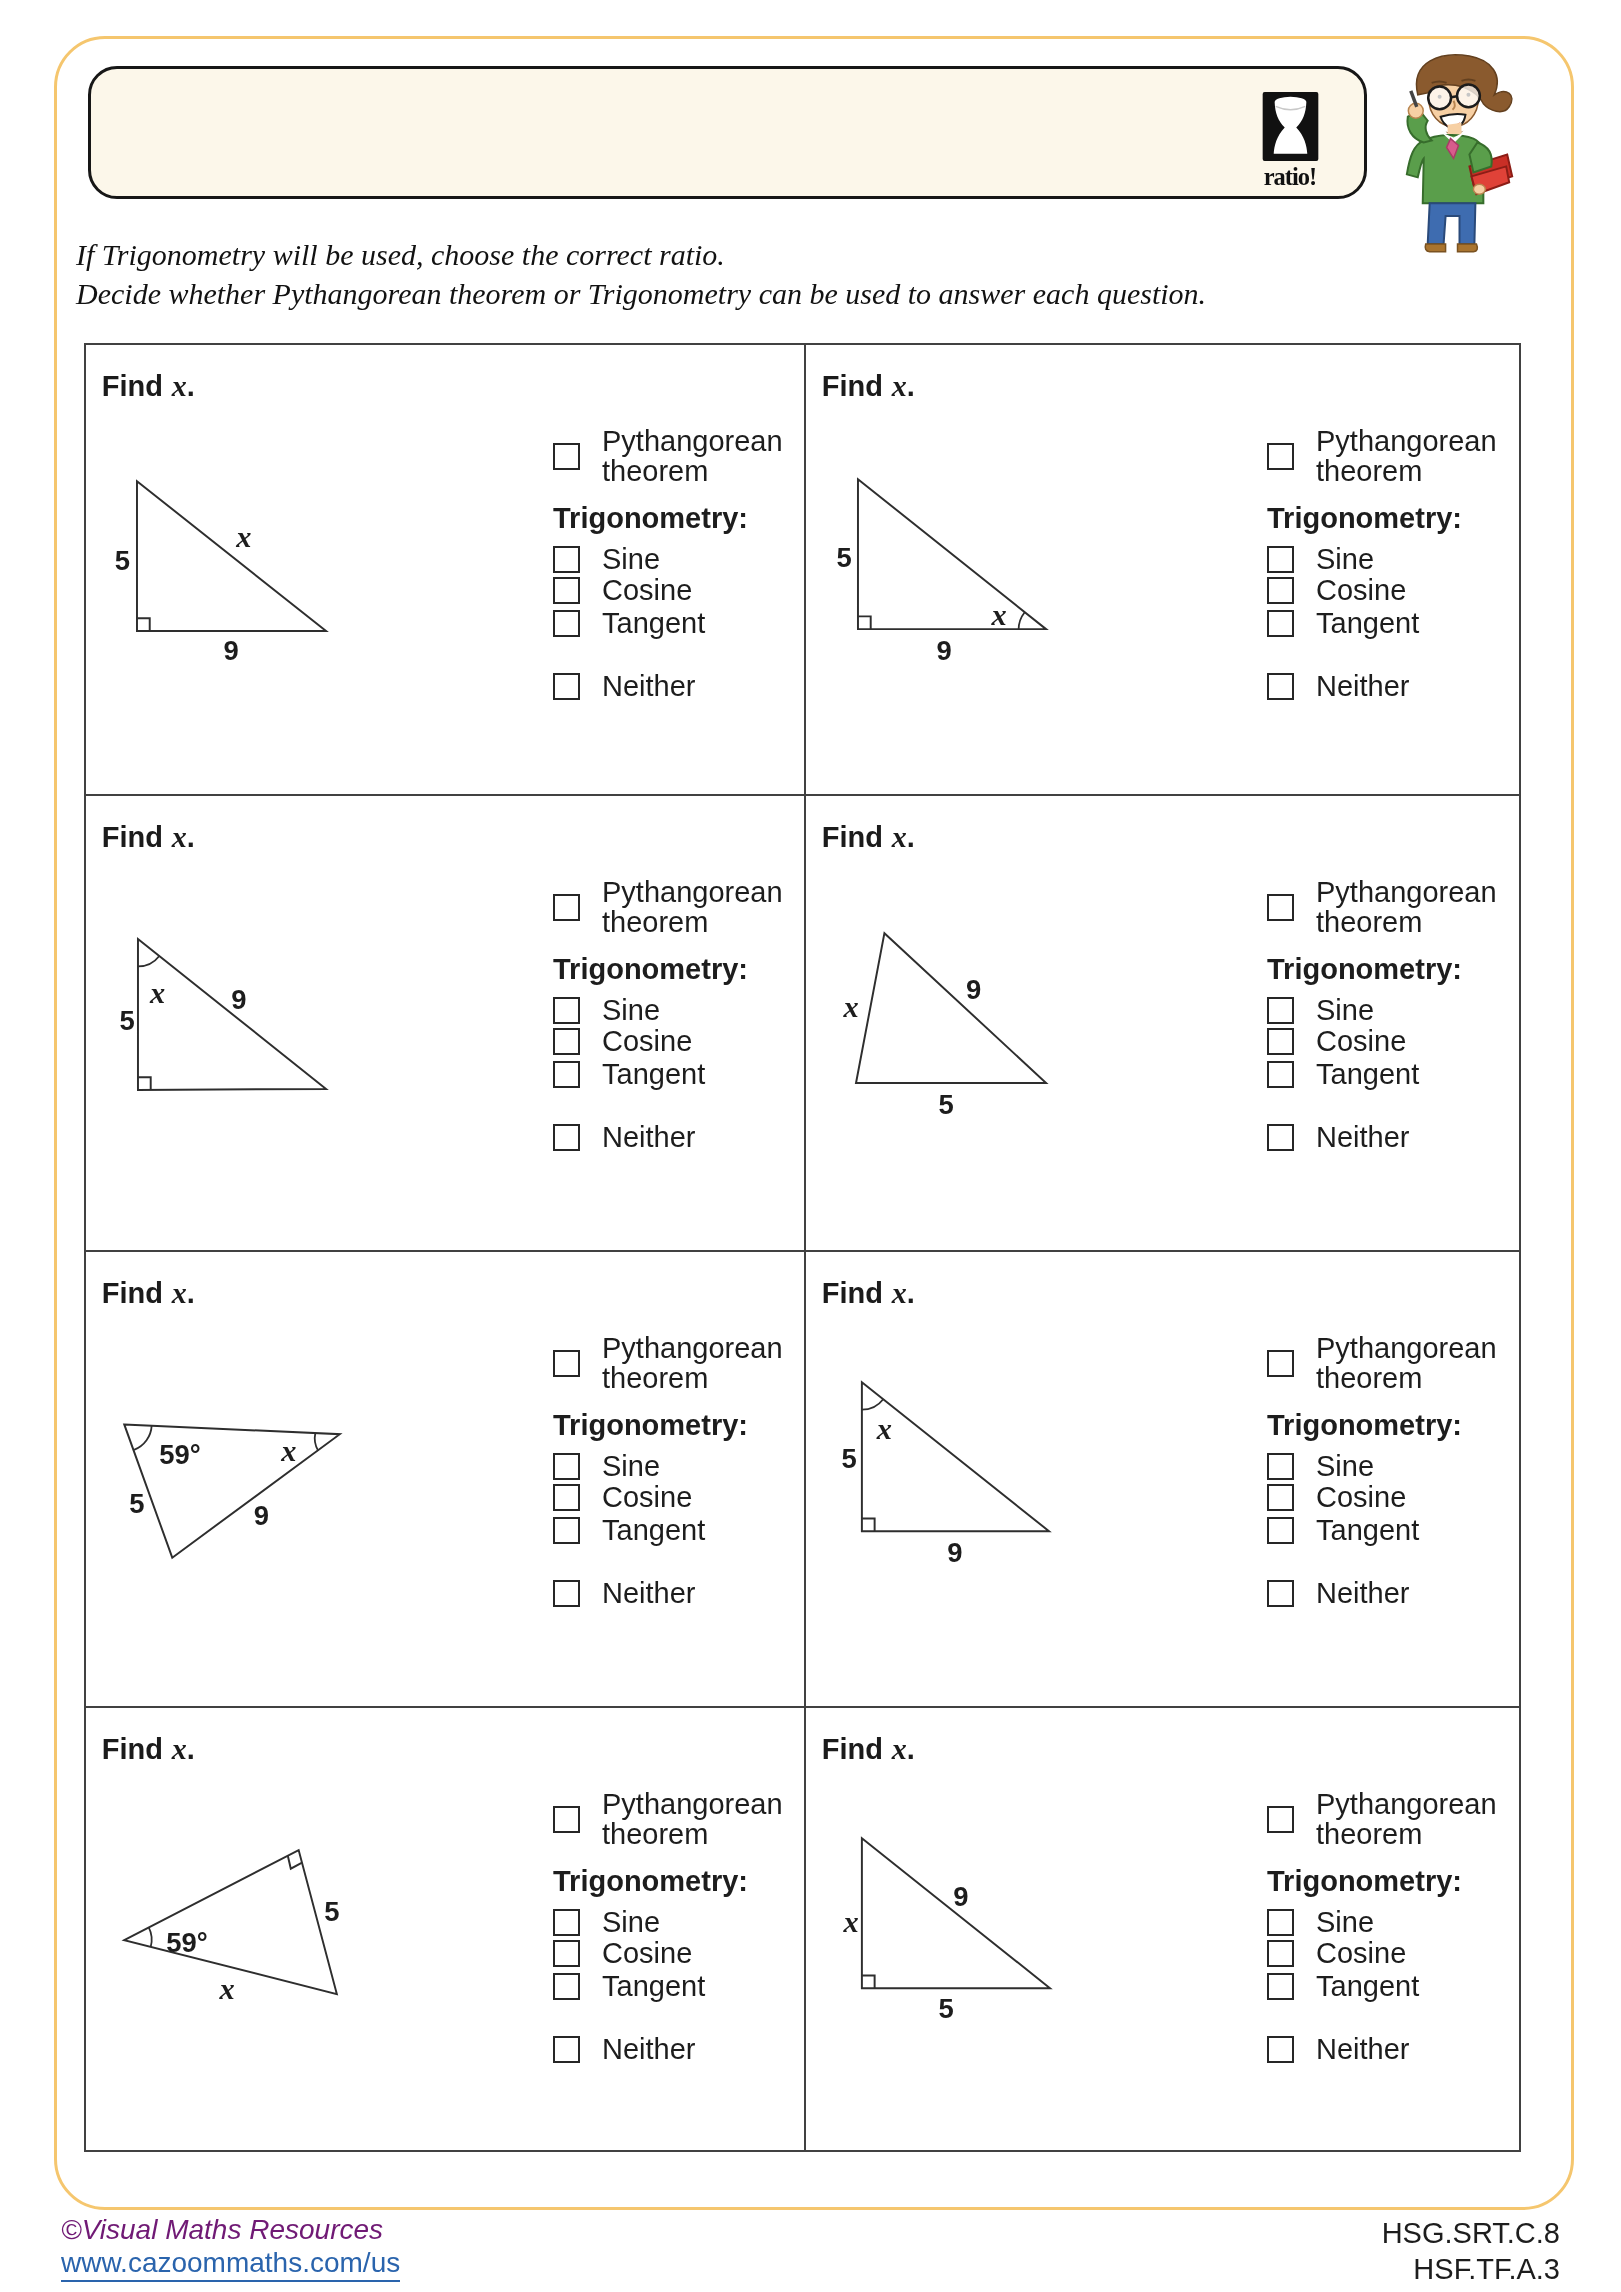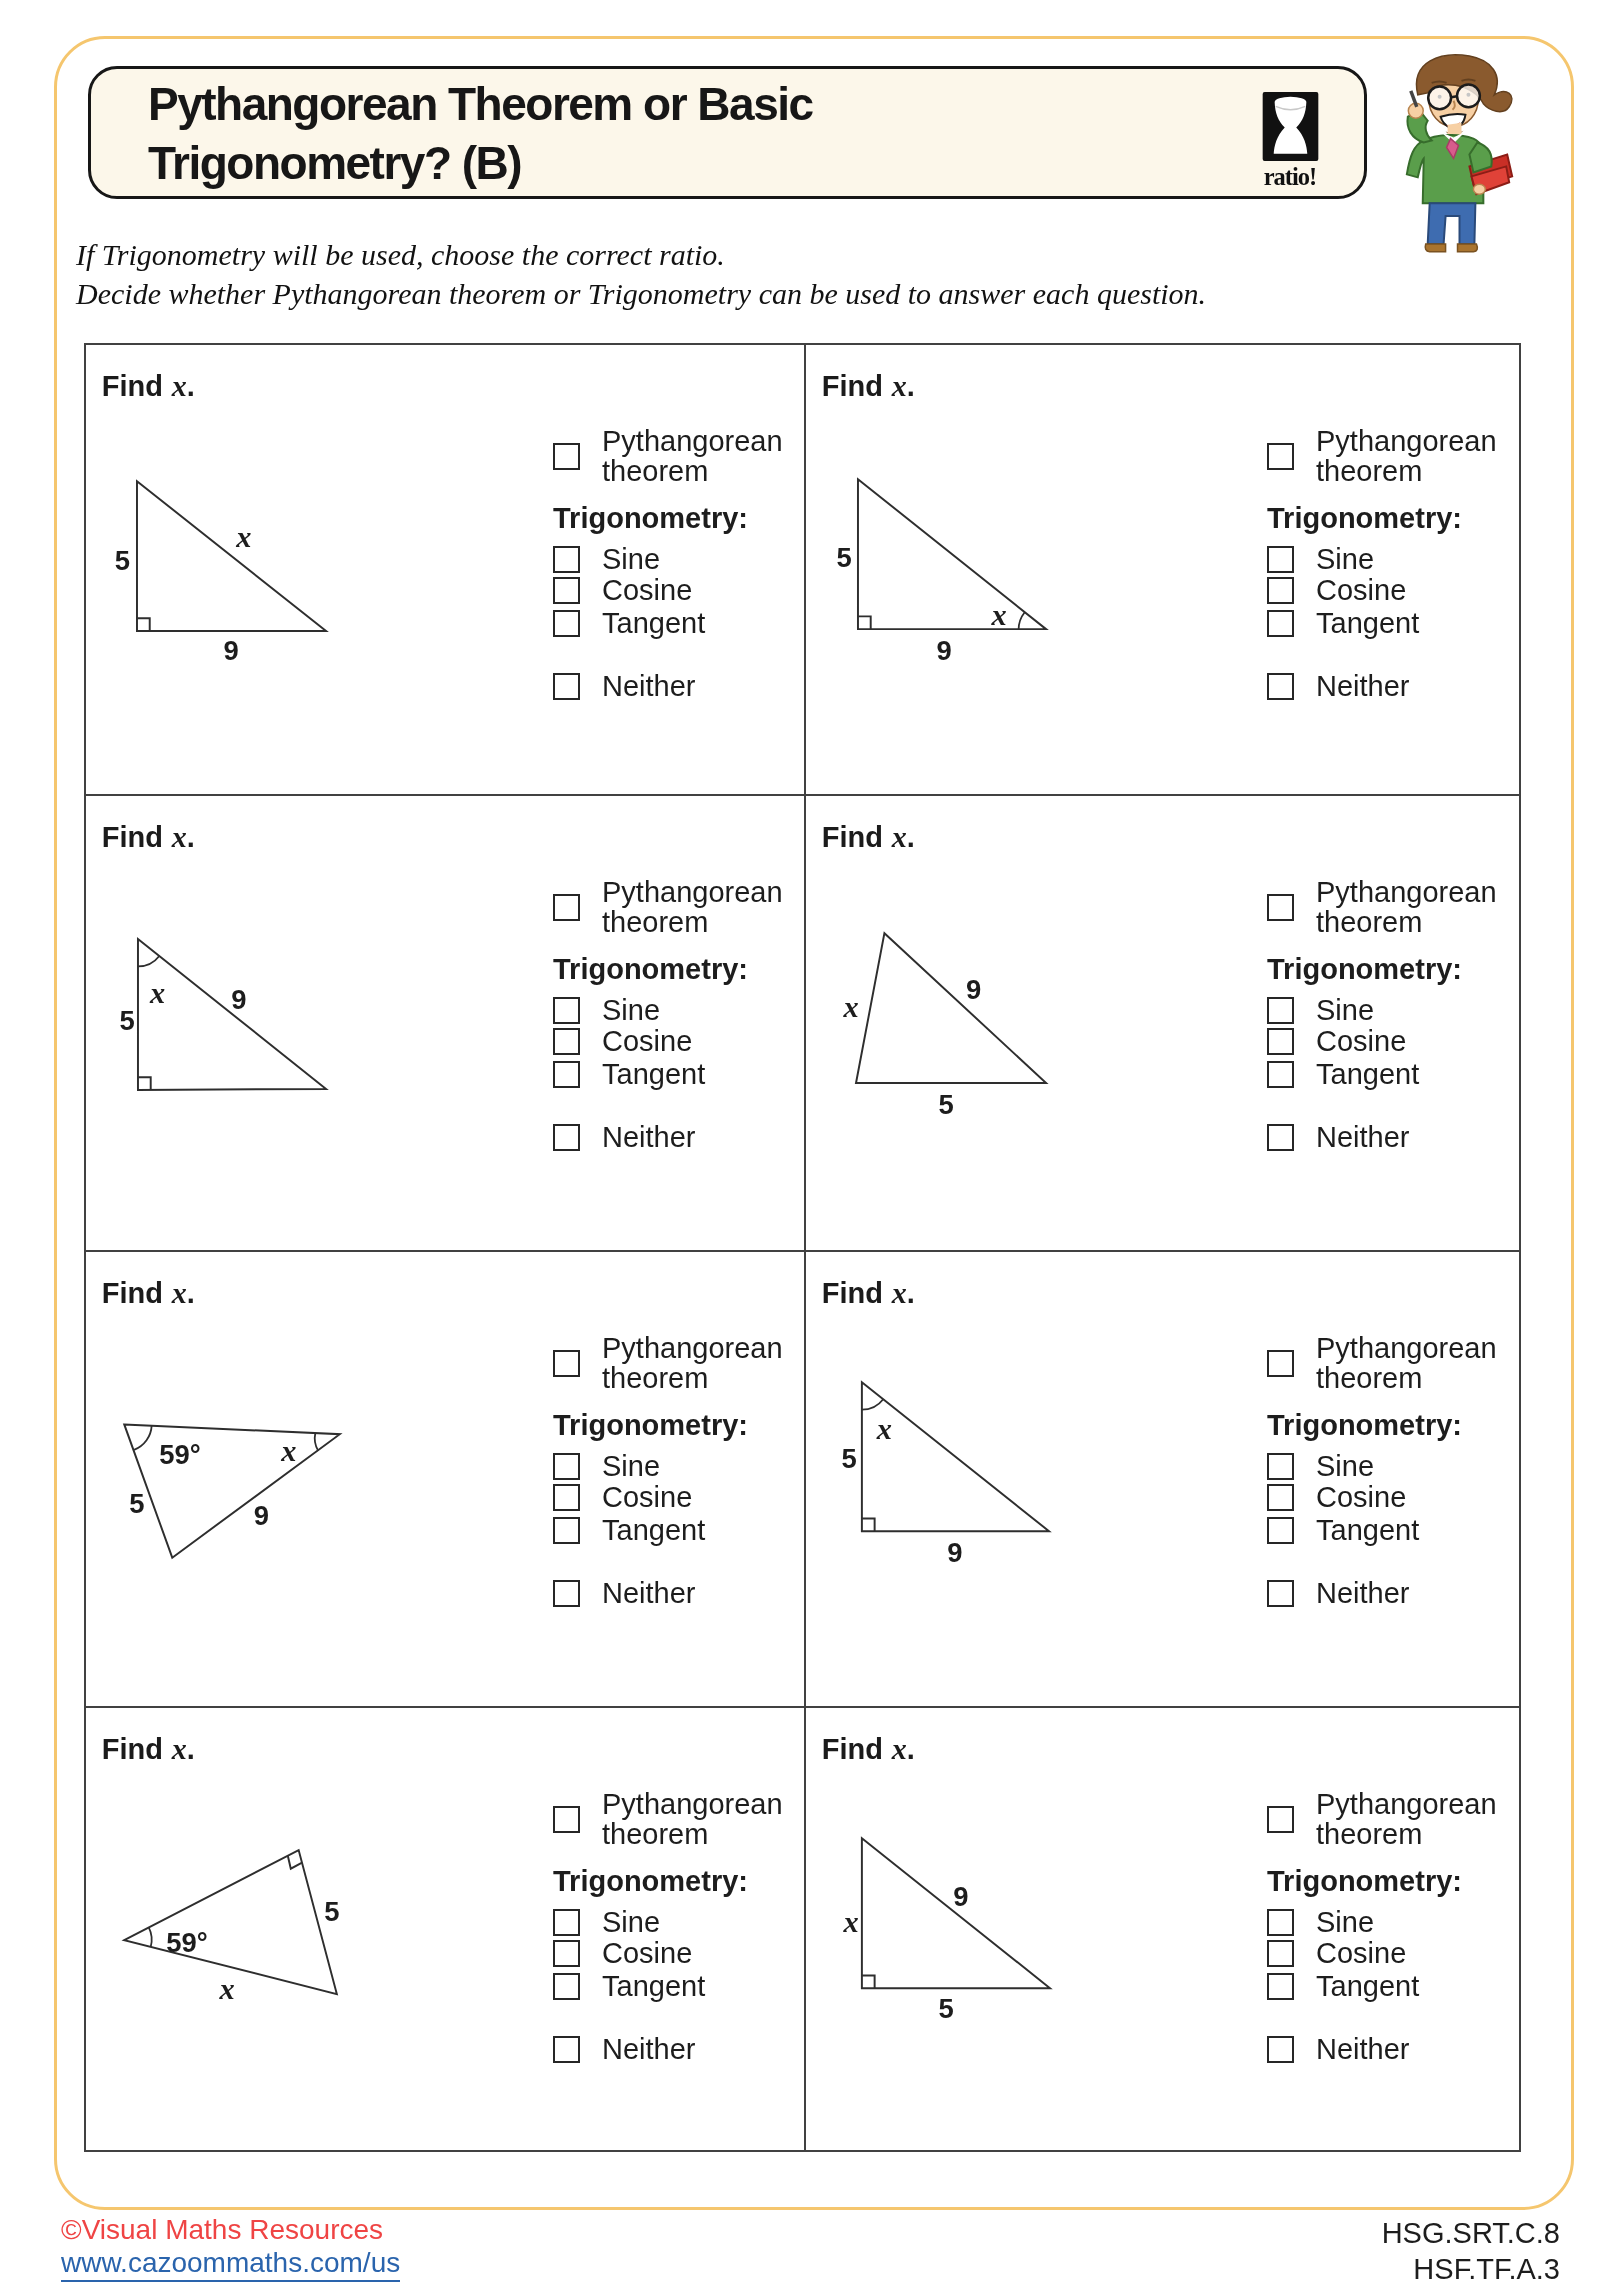--- a/index.html
+++ b/index.html
@@ -45,39 +45,35 @@
   .num{font-family:"Liberation Sans",sans-serif;font-size:28px;font-weight:600;fill:#1d1d1d;}
   .varlab{font-family:"Liberation Serif",serif;font-style:italic;font-weight:700;
           font-size:31px;fill:#1d1d1d;}
 
   .cb{position:absolute;width:26.5px;height:26.5px;border:2.5px solid #262626;background:#fff;
       box-sizing:border-box;}
   .opt{position:absolute;font-size:29px;font-weight:400;line-height:30px;color:#1d1d1d;white-space:nowrap;}
   .trig-head{position:absolute;font-size:29px;font-weight:700;color:#1d1d1d;white-space:nowrap;}
 
   
-  .foot-left{position:absolute;left:61px;top:2214px;font-size:28px;color:#ef4444;}
+  .foot-left{position:absolute;left:61px;top:2214px;font-size:28px;color:#701a75;font-style:italic;}
   .foot-link{position:absolute;left:61px;top:2247px;font-size:28px;color:#2A64AD;
              border-bottom:2.5px solid #2A64AD;padding-bottom:1px;text-decoration:none;cursor:pointer;}
   .foot-center{position:absolute;left:0;right:0;top:2236px;text-align:center;font-size:29px;color:#1d1d1d;}
   .foot-right{position:absolute;right:61px;top:2215px;text-align:right;font-size:29px;
               line-height:36px;color:#1d1d1d;}
 </style>
 </head>
 <body>
 
 <div class="page">
 
   <div class="frame"></div>
 
   <div class="title-box">
-    <div class="title-text">
-      <div>Pythangorean Theorem or Basic</div>
-      <div>Trigonometry? (B)</div>
-    </div>
     <div class="logo">
       <svg class="logo-mark" width="59" height="71" viewBox="0 0 60 74">
         <rect x="1" y="1" width="58" height="72" rx="2" fill="#111"></rect>
         <path d="M13.5,12 C14,23 17,31 24,38 C15.5,47 13,57 12.5,65.5 L47.5,65.5 C47,57 44.5,47 36,38 C43,31 46,23 46.5,12 Z" fill="#ffffff"></path>
         <ellipse cx="30" cy="11.5" rx="16.5" ry="5.5" fill="#ffffff"></ellipse>
         <path d="M14.5,16 Q30,23 45.5,16" stroke="#c9c9c9" stroke-width="1.5" fill="none"></path>
       </svg>
       <div class="logo-word">ratio!</div>
     </div>
   </div>

